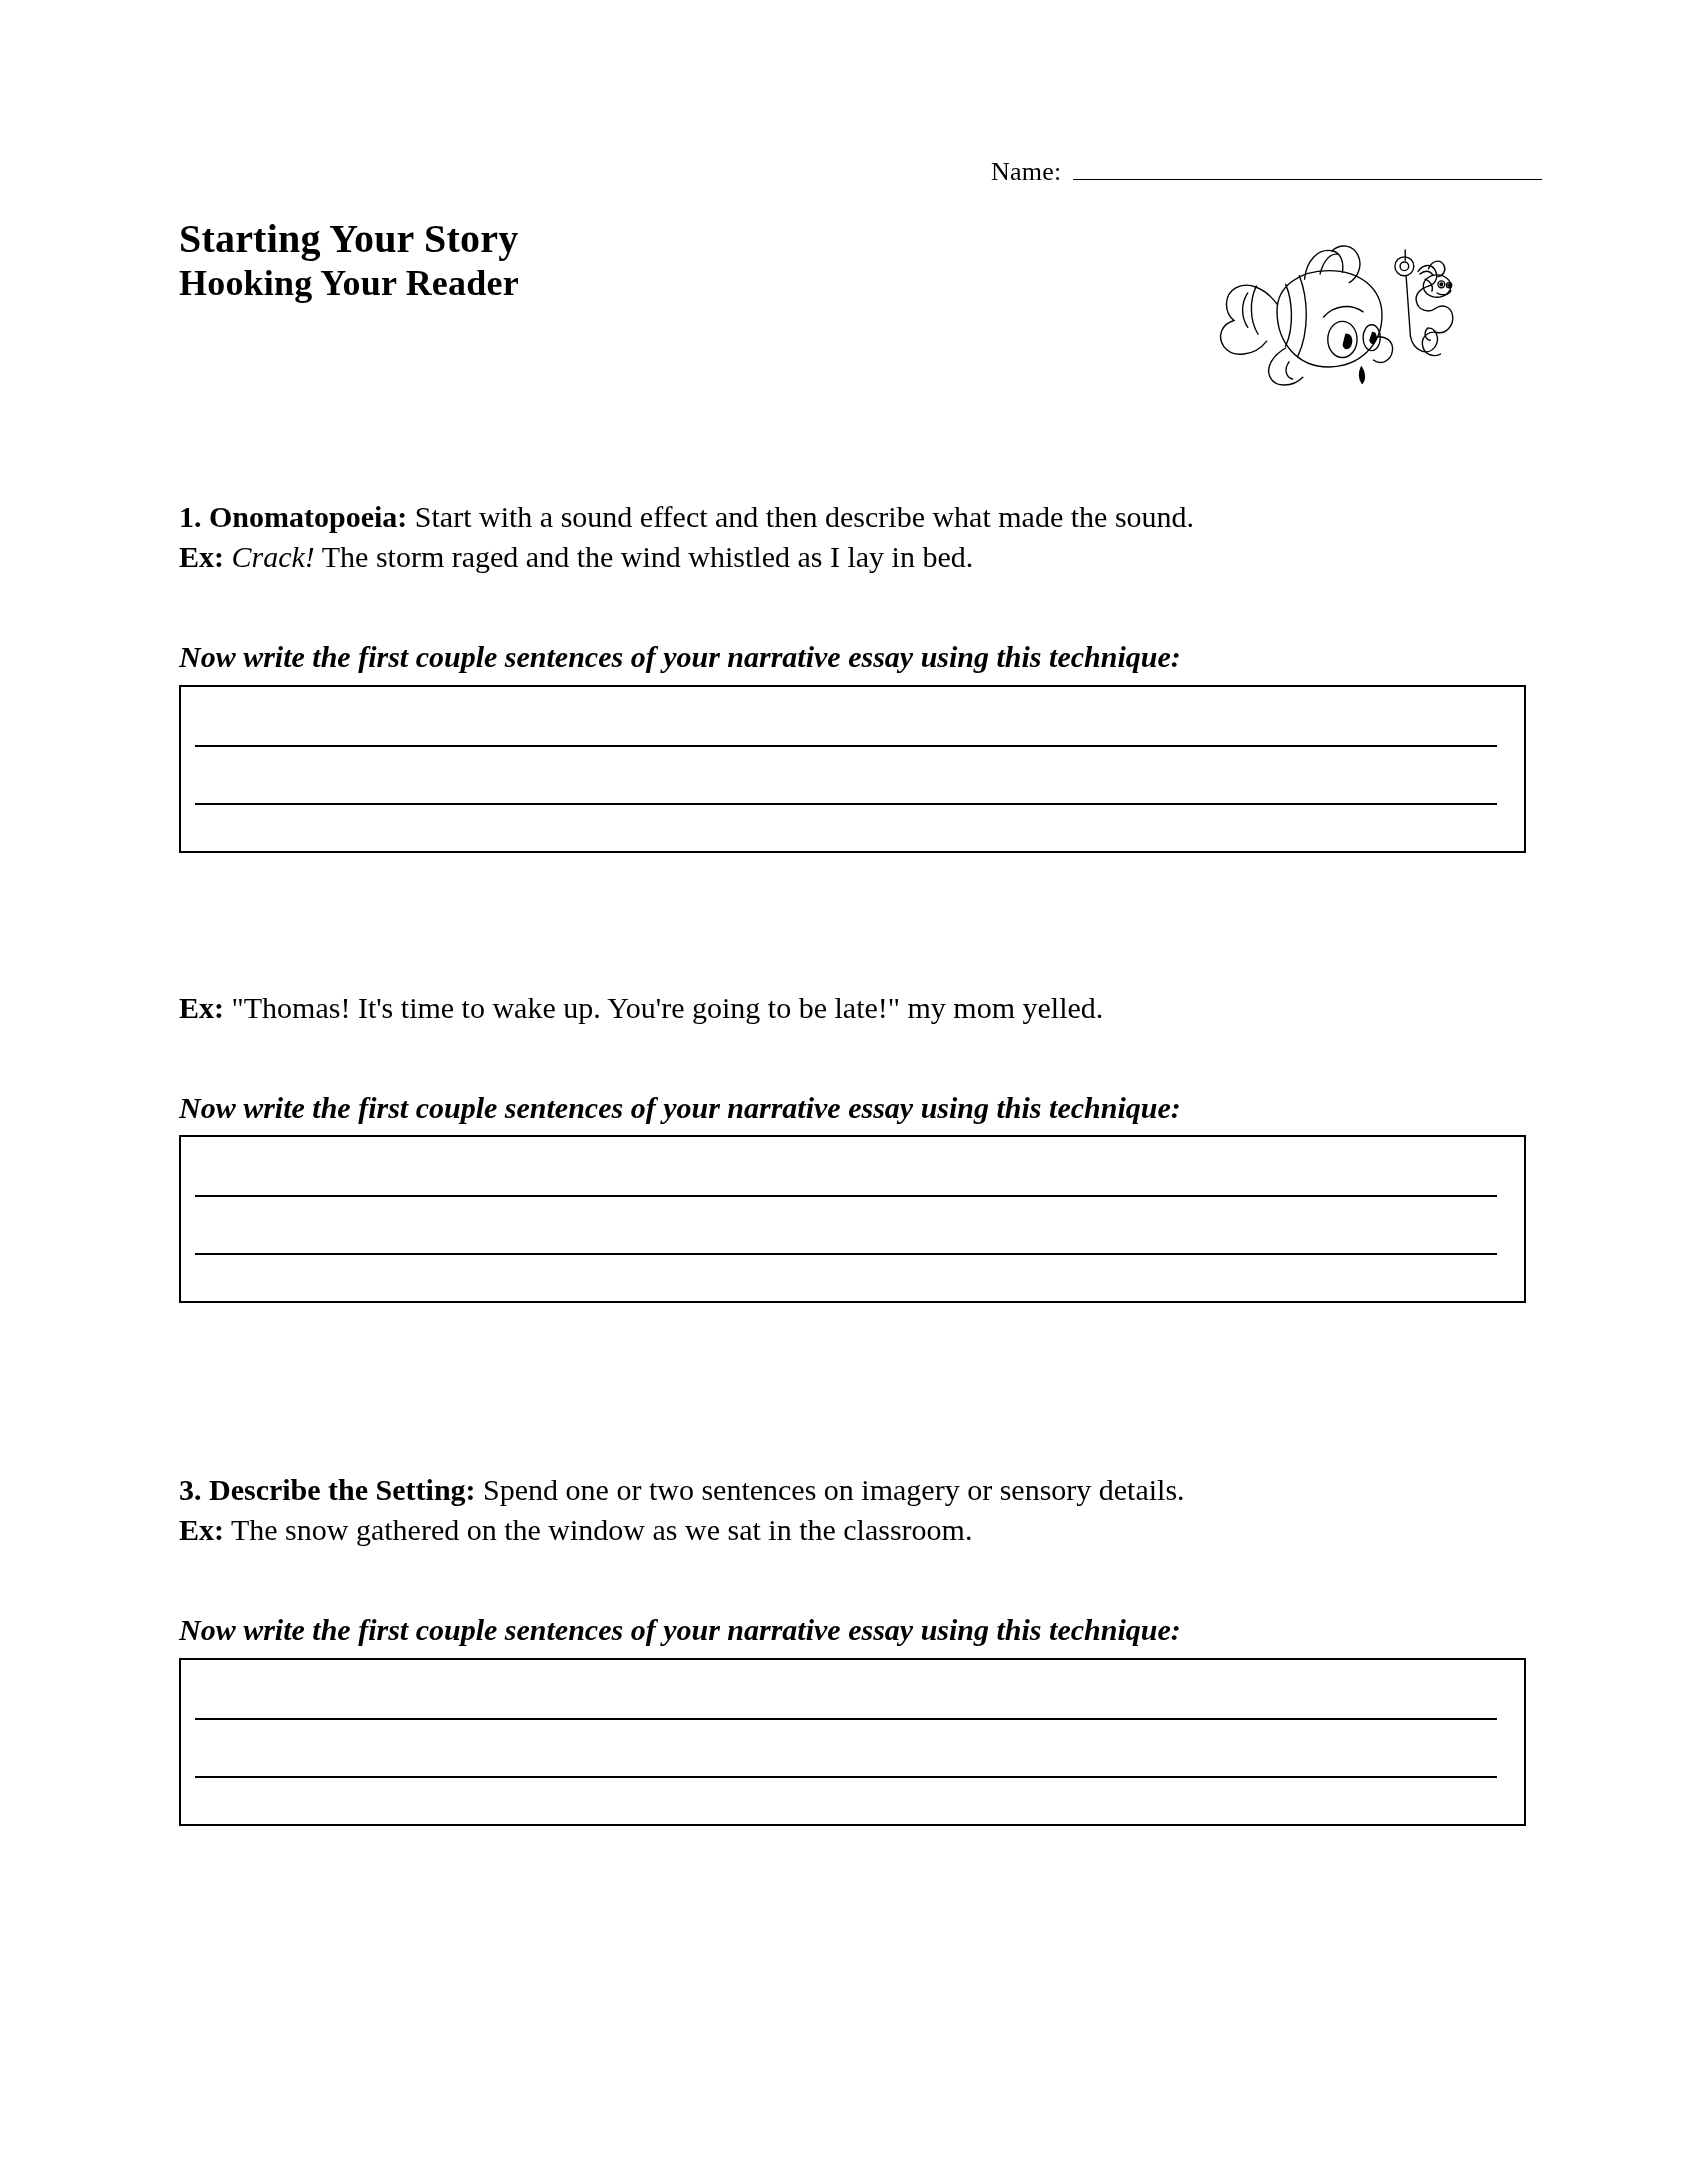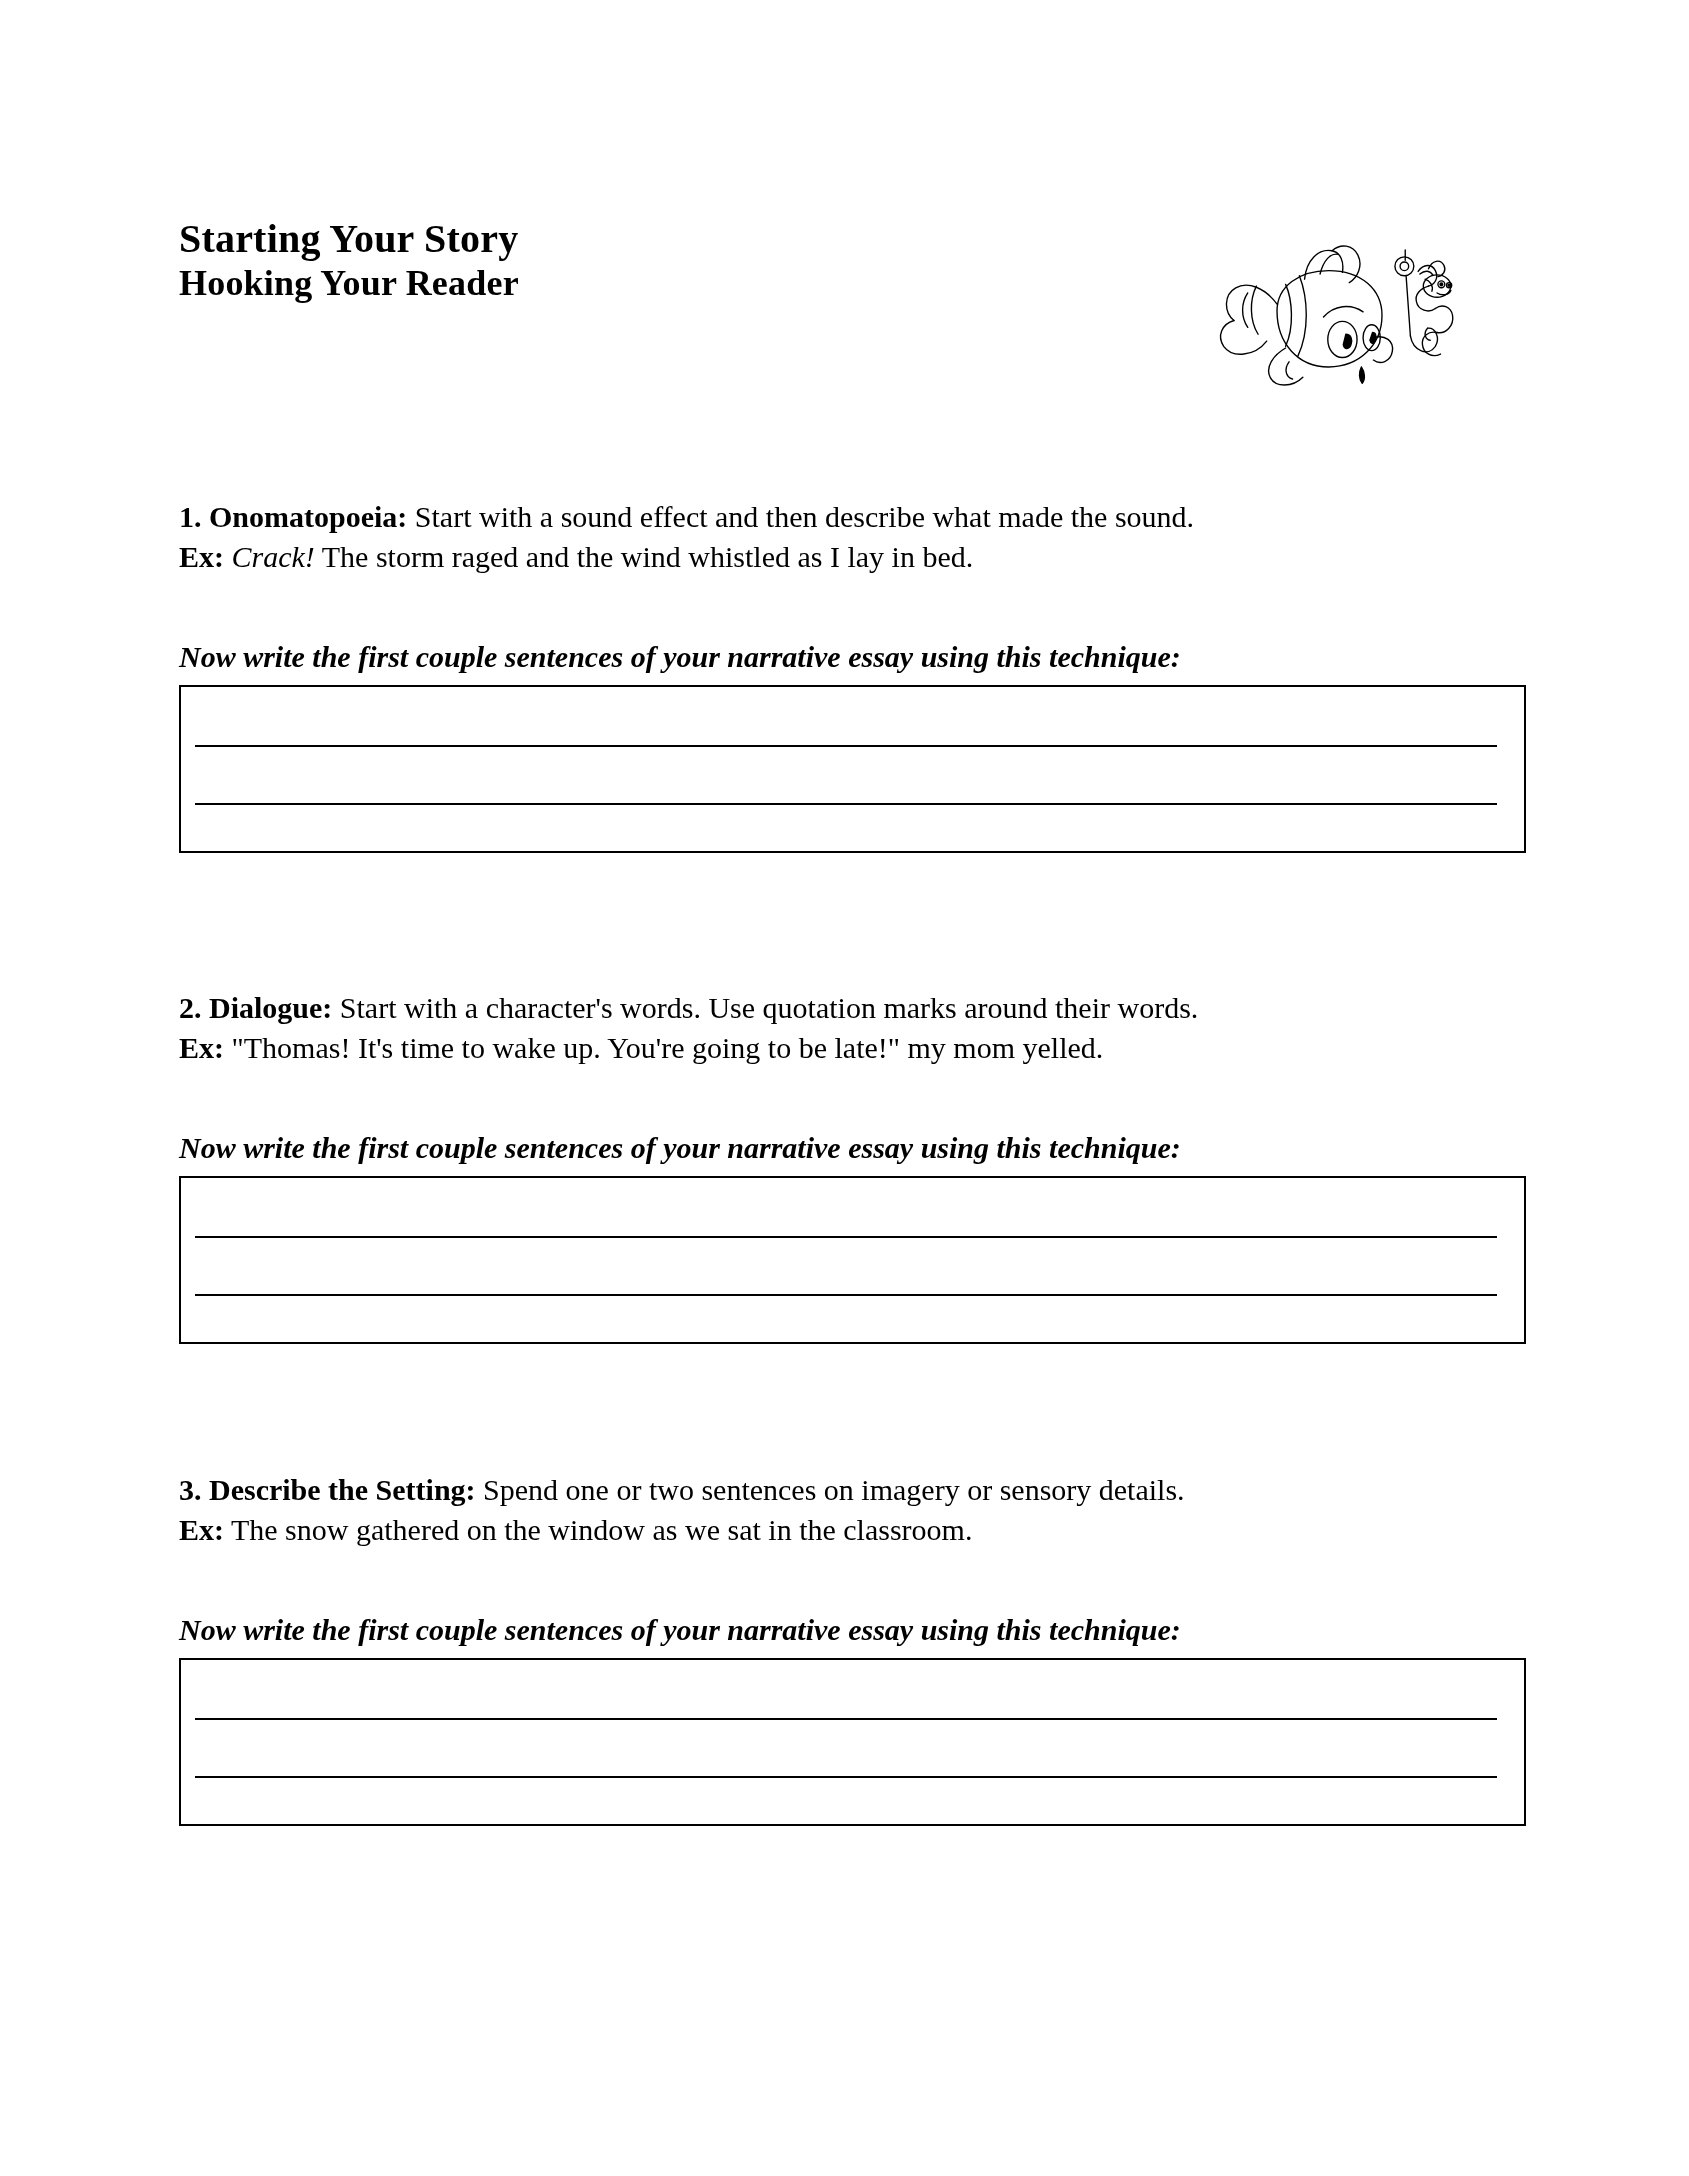--- a/index.html
+++ b/index.html
@@ -123,20 +123,24 @@
     height: 0;
   }
   .write-line-1 { top: 58px; }
   .write-line-2 { top: 116px; }
 </style>
 </head>
 <body>
 
 <div class="page">
 
+  <div class="name-row">
+    <span class="name-label">Name:</span>
+    <span class="name-rule"></span>
+  </div>
 
   <div class="title-block">
     <div class="title-main">Starting Your Story</div>
     <div class="title-sub">Hooking Your Reader</div>
   </div>
 
   <div class="clipart">
     <svg viewBox="0 0 330 215" xmlns="http://www.w3.org/2000/svg" fill="none" stroke="#000000" stroke-width="1.6" stroke-linecap="round" stroke-linejoin="round">
 
       <g>
@@ -205,23 +209,20 @@
     </div>
     <div class="prompt">Now write the first couple sentences of your narrative essay using this technique:</div>
     <div class="answer-box">
       <div class="write-line write-line-1"></div>
       <div class="write-line write-line-2"></div>
     </div>
   </div>
 
   <div class="section sec-2">
     <div class="tech-line">
-      <b>2. Dialogue:</b><span> Start with a character's words. Use quotation marks around their words.</span>
-    </div>
-    <div class="tech-line">
       <b>Ex:</b><i></i><span> "Thomas! It's time to wake up. You're going to be late!" my mom yelled.</span>
     </div>
     <div class="prompt">Now write the first couple sentences of your narrative essay using this technique:</div>
     <div class="answer-box">
       <div class="write-line write-line-1"></div>
       <div class="write-line write-line-2"></div>
     </div>
   </div>
 
   <div class="section sec-3">

